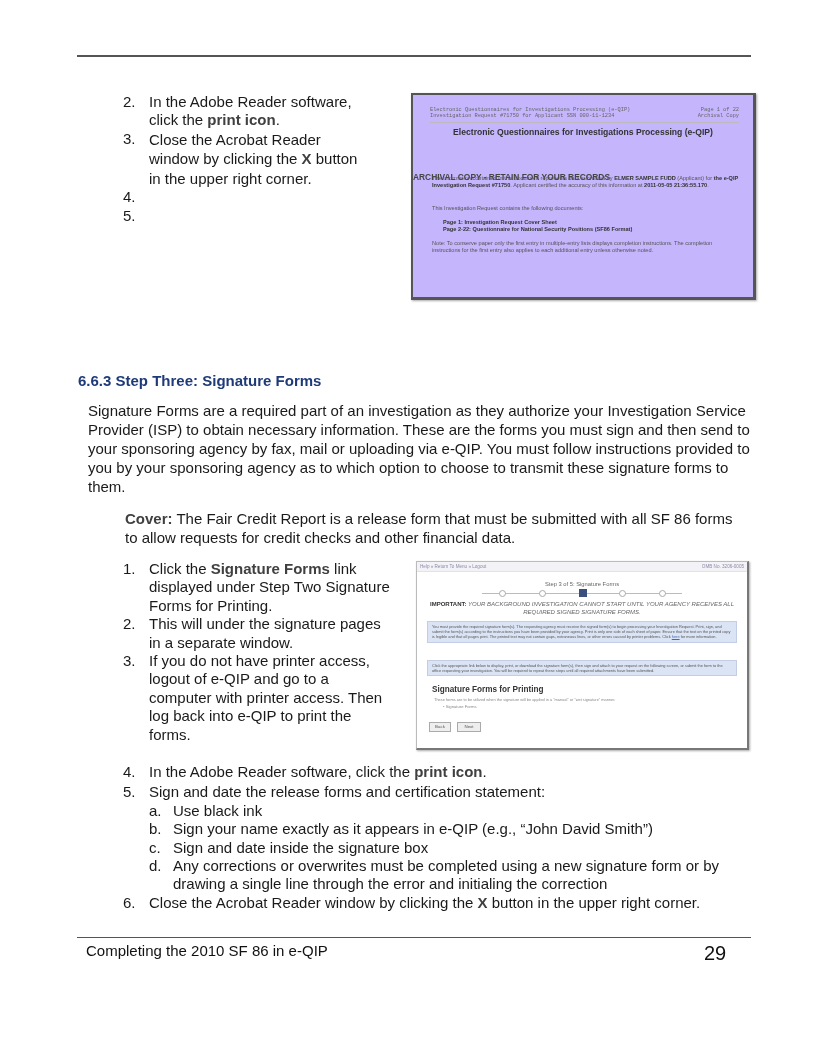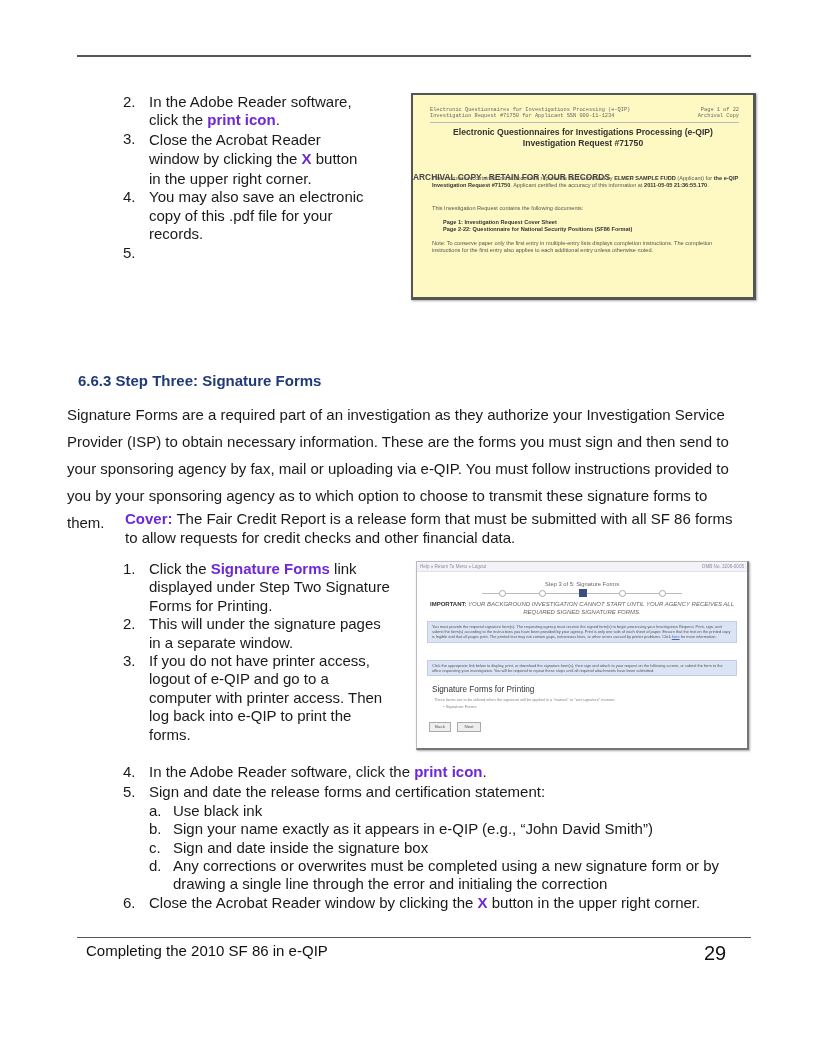--- a/index.html
+++ b/index.html
@@ -7,36 +7,36 @@
          font-family: "Liberation Sans", sans-serif; color: #1a1a1a; }
   .rule-top { position: absolute; left: 77px; top: 55px; width: 674px; height: 2px; background: #555; }
   .rule-bottom { position: absolute; left: 77px; top: 937px; width: 674px; height: 1px; background: #555; }
   .footer-left { position: absolute; left: 78px; top: 942px; font-size: 15px; color: #111; margin-left: 8px; }
   .footer-right { position: absolute; left: 704px; top: 942px; font-size: 20px; color: #111; }
 
   .steps { position: absolute; font-size: 15px; line-height: 18.4px; color: #1a1a1a; }
   .steps .item { display: flex; }
   .steps .num { width: 26px; flex: none; }
   .steps .txt { flex: 1; }
-  .blue-b { color: #6d28d9; font-weight: bold; }
+  .blue-b { color: #404040; font-weight: bold; }
 
   #steps-a { left: 123px; top: 93px; width: 250px; }
   #steps-b { left: 123px; top: 560px; width: 270px; }
   #steps-c { left: 123px; top: 763px; width: 640px; }
   .sub { display: flex; margin-left: 26px; }
   .sub .num { width: 24px; flex: none; }
 
   .heading { position: absolute; left: 78px; top: 372px; font-size: 15px; font-weight: bold; color: #1f3a78; }
-  .para { position: absolute; left: 67px; top: 401px; width: 680px; font-size: 15px; line-height: 27px; }
+  .para { position: absolute; left: 88px; top: 401px; width: 680px; font-size: 15px; line-height: 19px; }
   .note { position: absolute; left: 125px; top: 509px; width: 620px; font-size: 15px; line-height: 19px; }
 
   
   .shot1 { position: absolute; left: 411px; top: 93px; width: 340px; height: 202px;
            border: 2px solid #555; border-right-width: 3px; border-bottom-width: 3px;
-           background: #fef9c3; box-shadow: 1px 1px 2px #aaa; overflow: hidden; }
+           background: #c4b5fd; box-shadow: 1px 1px 2px #aaa; overflow: hidden; }
   .s1-header { position: absolute; left: 17px; top: 12px; right: 14px; font-family: "Liberation Mono", monospace;
                font-size: 5.3px; line-height: 6px; color: #666; }
   .s1-header .r { position: absolute; right: 0; top: 0; text-align: right; }
   .s1-hr { position: absolute; left: 17px; right: 14px; top: 27px; height: 1px; background: #bbb; }
   .s1-title { position: absolute; left: 0; right: 0; top: 32px; text-align: center; font-size: 8.6px;
               font-weight: bold; line-height: 10.5px; color: #333; }
   .s1-arch { position: absolute; left: 0; right: 0; top: 77px; text-align: left; font-size: 8.4px; font-weight: bold; color: #444; }
   .s1-body { position: absolute; left: 19px; right: 14px; font-size: 5.6px; line-height: 7px; color: #555; }
   .s1-body b { color: #333; }
 
@@ -49,21 +49,21 @@
   .s2-omb { position: absolute; right: 3px; top: 2px; font-size: 4.6px; color: #8a8aa8; }
   .s2-step { position: absolute; left: 0; right: 0; top: 19px; text-align: center; font-size: 5.8px; color: #666; }
   .s2-track { position: absolute; left: 65px; width: 200px; top: 31px; height: 1px; background: #bbb; }
   .s2-dot { position: absolute; top: 28px; width: 5px; height: 5px; border: 1px solid #aaa; border-radius: 50%; background: #fff; }
   .s2-dot.cur { background: #3a4f7e; border-color: #3a4f7e; border-radius: 0; width: 6px; height: 6px; top: 27px; }
   .s2-imp { position: absolute; left: 10px; right: 10px; top: 39px; text-align: center; font-size: 6px; line-height: 7.5px; color: #666; font-style: italic; }
   .s2-imp b { font-style: normal; color: #333; }
   .s2-box { position: absolute; left: 10px; right: 10px; background: #dbe4f4; border: 1px solid #c3cde4;
             font-size: 3.9px; line-height: 5.2px; color: #555; padding: 2px 4px; }
   .s2-box .lnk { color: #4b66b3; text-decoration: underline; }
-  .s2-h { position: absolute; left: 15px; top: 123px; font-size: 8.2px; font-weight: normal; color: #333; }
+  .s2-h { position: absolute; left: 15px; top: 123px; font-size: 8.2px; font-weight: bold; color: #333; }
   .s2-sub { position: absolute; left: 17px; top: 135px; font-size: 3.9px; color: #888; }
   .s2-li { position: absolute; left: 26px; top: 142px; font-size: 4.2px; color: #888; }
   .s2-btn { position: absolute; top: 160px; height: 8px; border: 1px solid #aaa; background: #eee;
             font-size: 4.4px; line-height: 8px; text-align: center; color: #555; }
 </style>
 </head>
 <body>
 
 <div class="rule-top"></div>
 
@@ -71,40 +71,38 @@
   <div class="item">
     <span class="num">2.</span>
     <span class="txt"><span>In the Adobe Reader software, click the </span><span class="blue-b">print icon</span><span>.</span></span>
   </div>
   <div class="item">
     <span class="num">3.</span>
     <span class="txt" style="line-height:19.5px"><span>Close the Acrobat Reader window by clicking the </span><span class="blue-b">X</span><span> button in the upper right corner.</span></span>
   </div>
   <div class="item">
     <span class="num">4.</span>
-    <span class="txt">You may also save an electronic copy of this .pdf file for your records.</span>
   </div>
   <div class="item">
     <span class="num">5.</span>
   </div>
 </div>
 
 <div class="shot1">
   <div class="s1-header">
     <div>Electronic Questionnaires for Investigations Processing (e-QIP)</div>
     <div>Investigation Request #71750 for Applicant SSN 000-11-1234</div>
     <div class="r">
       <div>Page 1 of 22</div>
       <div>Archival Copy</div>
     </div>
   </div>
   <div class="s1-hr"></div>
   <div class="s1-title">
     <div>Electronic Questionnaires for Investigations Processing (e-QIP)</div>
-    <div>Investigation Request #71750</div>
   </div>
   <div class="s1-arch">ARCHIVAL COPY - RETAIN FOR YOUR RECORDS</div>
   <div class="s1-body" style="top:80px"><span>The information contained in this document represents data submitted by </span><b>ELMER SAMPLE FUDD</b><span> (Applicant) for </span><b>the e-QIP Investigation Request #71750</b><span>. Applicant certified the accuracy of this information at </span><b>2011-05-05 21:36:55.170</b><span>.</span></div>
   <div class="s1-body" style="top:110px">This Investigation Request contains the following documents:</div>
   <div class="s1-body" style="top:124px; left:30px">
     <div><b>Page 1: Investigation Request Cover Sheet</b></div>
     <div><b>Page 2-22: Questionnaire for National Security Positions (SF86 Format)</b></div>
   </div>
   <div class="s1-body" style="top:145px">Note: To conserve paper only the first entry in multiple-entry lists displays completion instructions. The completion instructions for the first entry also applies to each additional entry unless otherwise noted.</div>
 </div>

